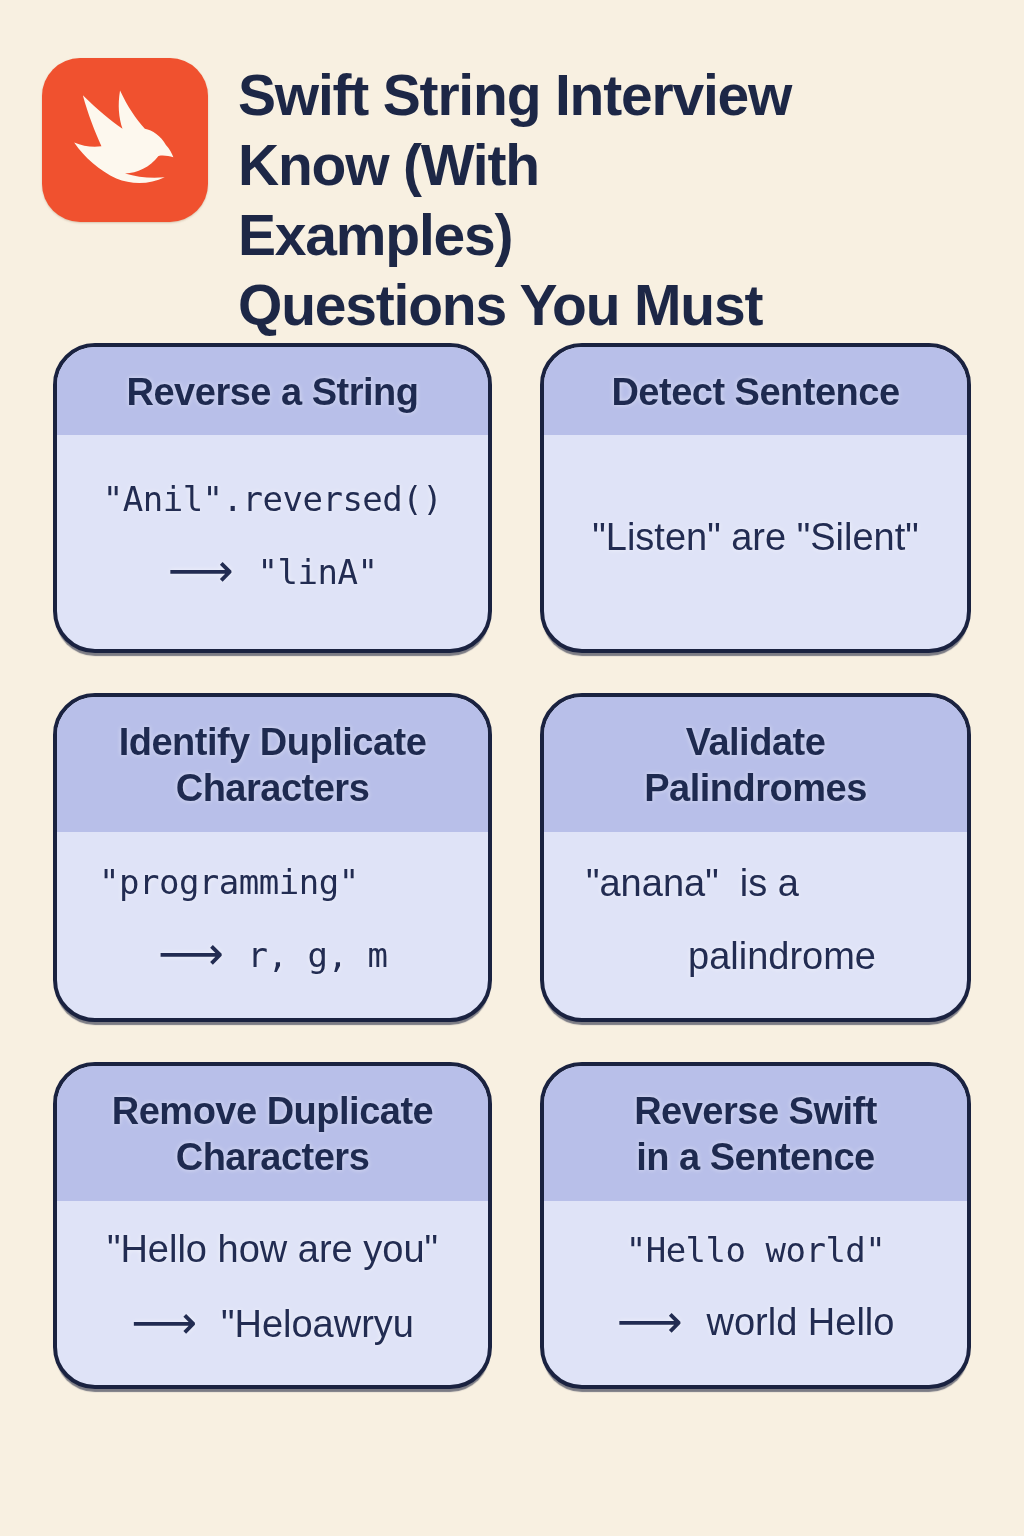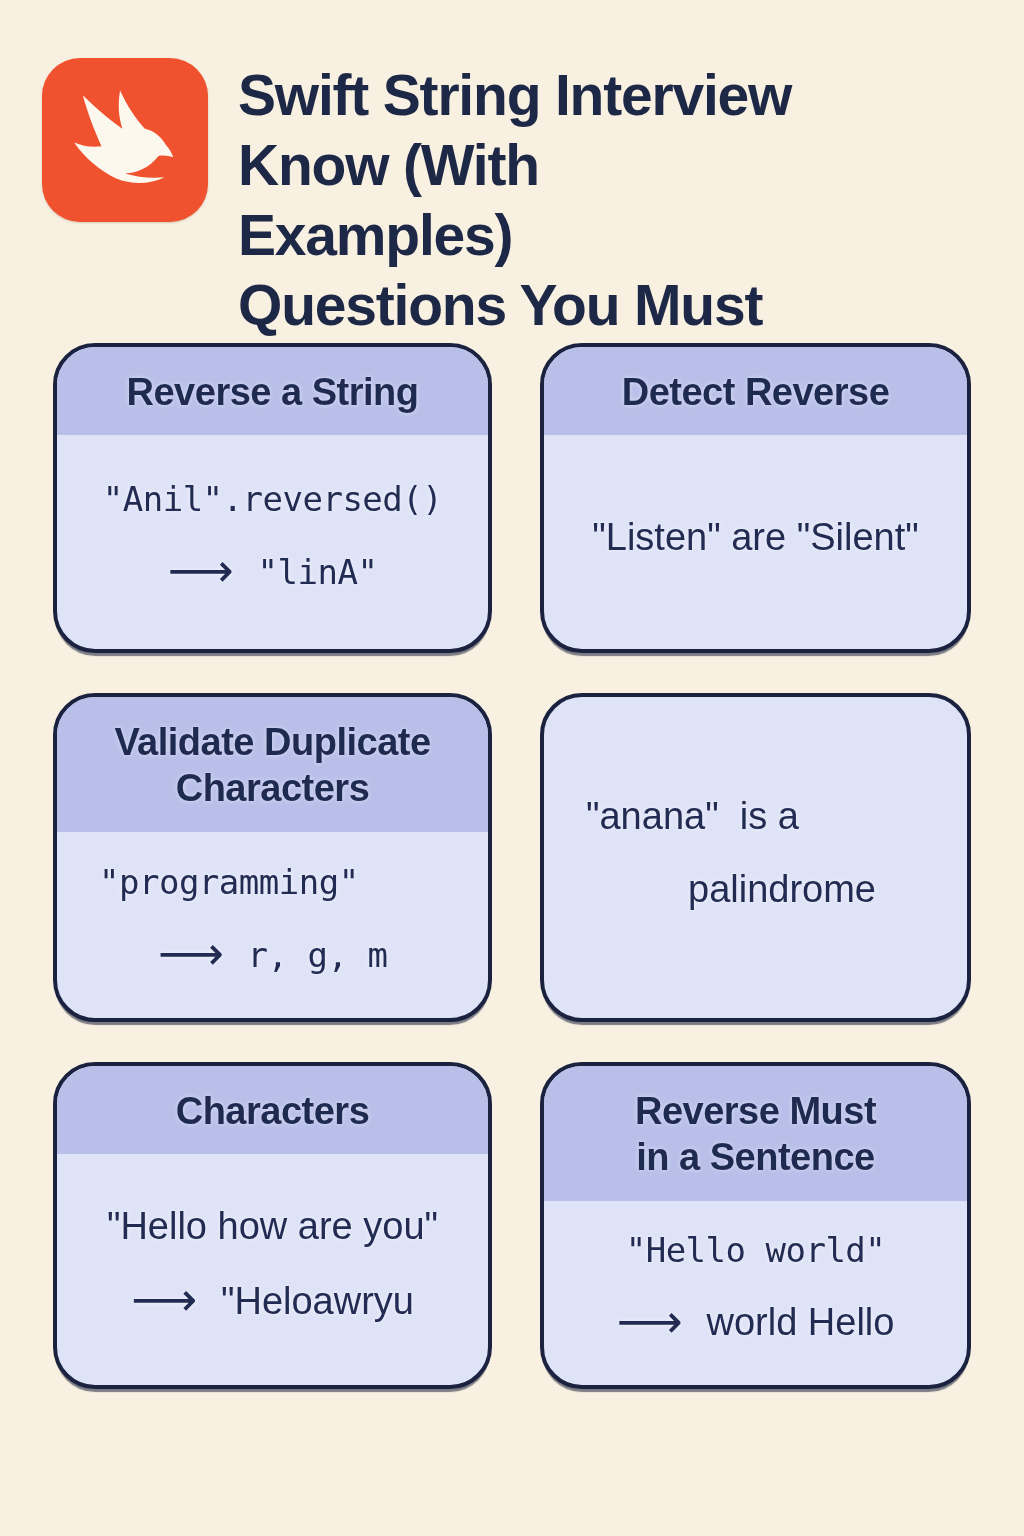--- a/index.html
+++ b/index.html
@@ -120,54 +120,59 @@
         <div class="card-header">
           <div>Reverse a String</div>
         </div>
         <div class="card-body">
           <div class="line "><span class="mono">"Anil".reversed()</span></div>
           <div class="line "><span class="arrow">⟶</span><span class="mono">"linA"</span></div>
         </div>
       </section>
       <section class="card">
         <div class="card-header">
-          <div>Detect Reverse</div>
+          <div>Detect Sentence</div>
         </div>
         <div class="card-body">
           <div class="line "><span class="sans">"Listen" are "Silent"</span></div>
         </div>
       </section>
       <section class="card">
         <div class="card-header">
-          <div>Validate Duplicate</div>
+          <div>Identify Duplicate</div>
           <div>Characters</div>
         </div>
         <div class="card-body">
           <div class="line left"><span class="mono">"programming"</span></div>
           <div class="line "><span class="arrow">⟶</span><span class="mono">r, g, m</span></div>
         </div>
       </section>
       <section class="card">
+        <div class="card-header">
+          <div>Validate</div>
+          <div>Palindromes</div>
+        </div>
         <div class="card-body">
           <div class="line left"><span class="sans">"anana"  is a</span></div>
           <div class="line indent"><span class="sans">palindrome</span></div>
         </div>
       </section>
       <section class="card">
         <div class="card-header">
+          <div>Remove Duplicate</div>
           <div>Characters</div>
         </div>
         <div class="card-body">
           <div class="line "><span class="sans">"Hello how are you"</span></div>
           <div class="line "><span class="arrow">⟶</span><span class="sans">"Heloawryu</span></div>
         </div>
       </section>
       <section class="card">
         <div class="card-header">
-          <div>Reverse Must</div>
+          <div>Reverse Swift</div>
           <div>in a Sentence</div>
         </div>
         <div class="card-body">
           <div class="line "><span class="mono">"Hello world"</span></div>
           <div class="line "><span class="arrow">⟶</span><span class="sans">world Hello</span></div>
         </div>
       </section>
     </div>
 
 </div>

